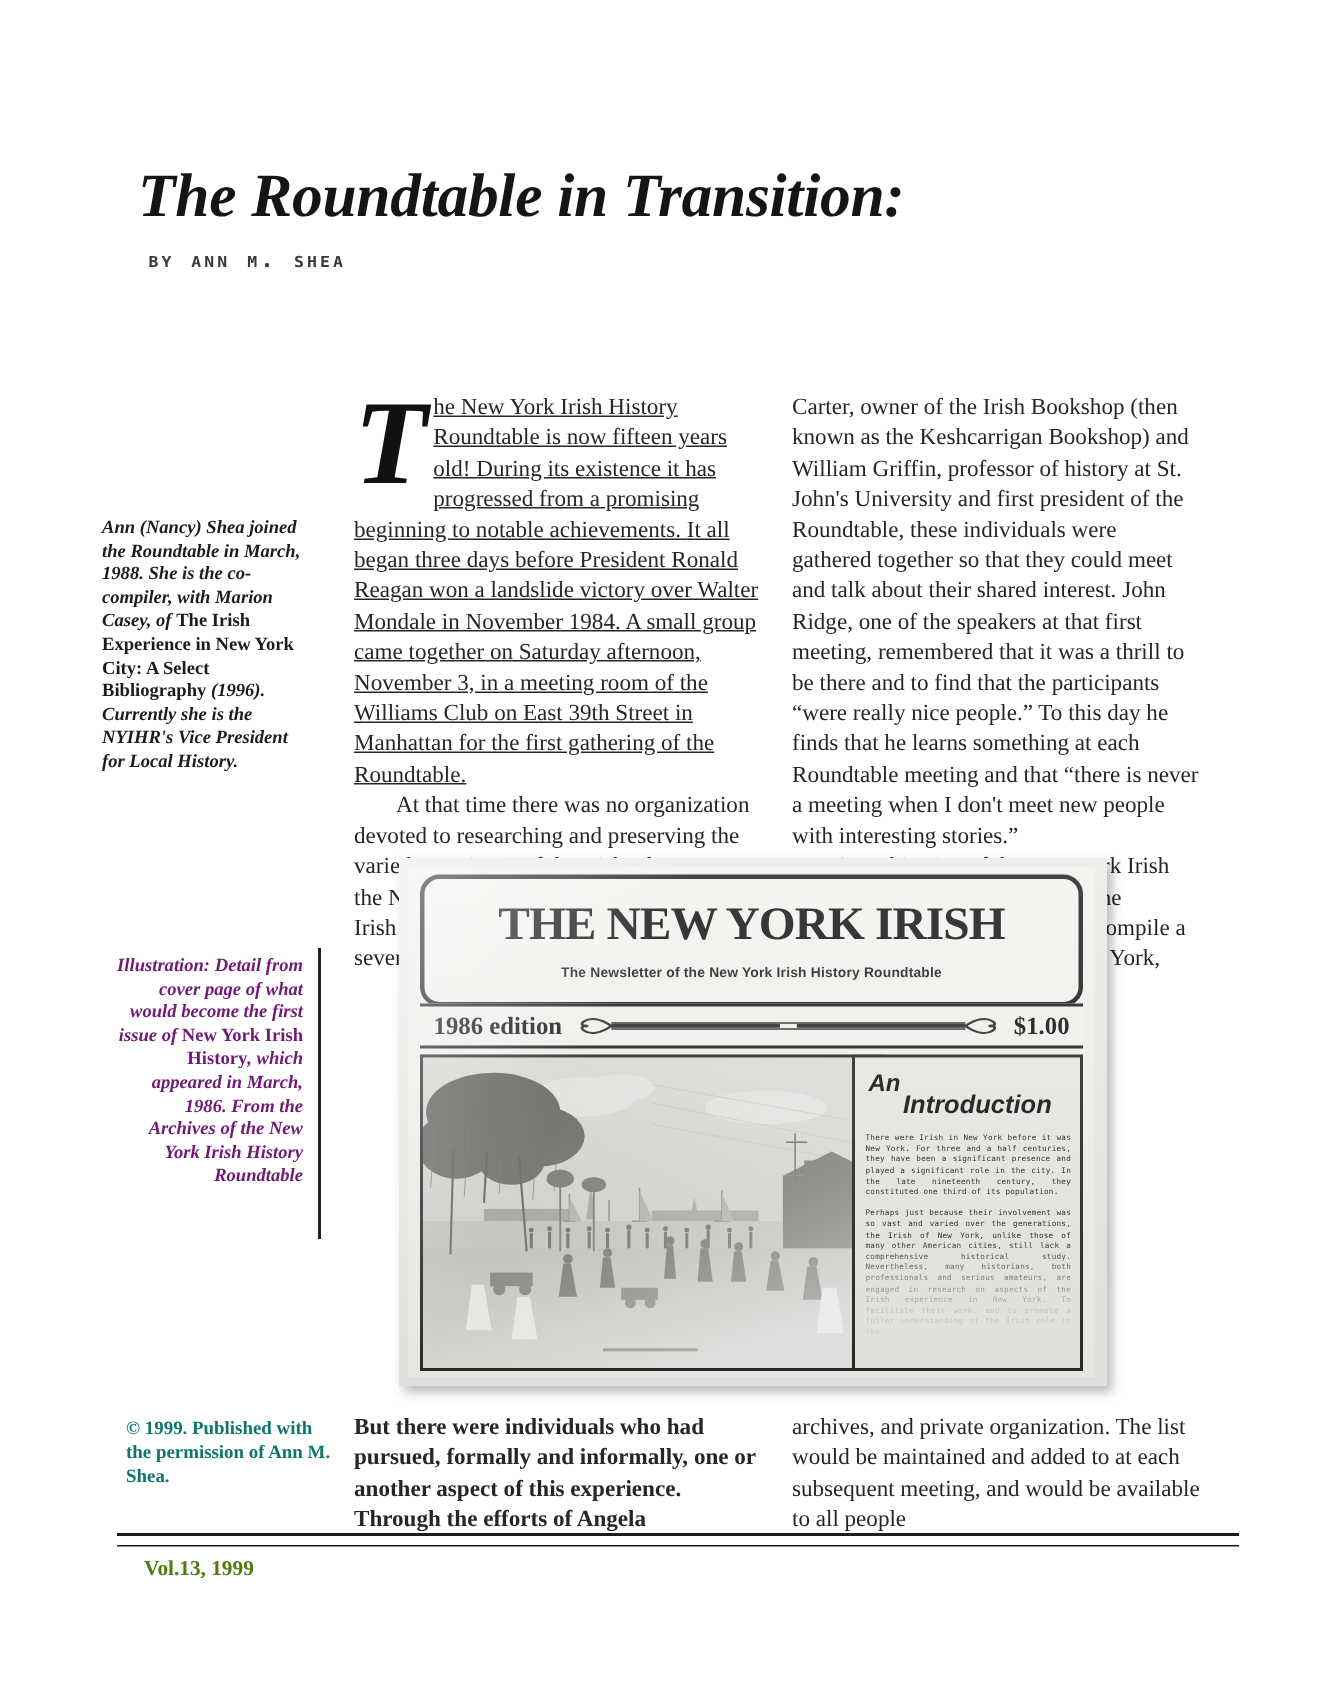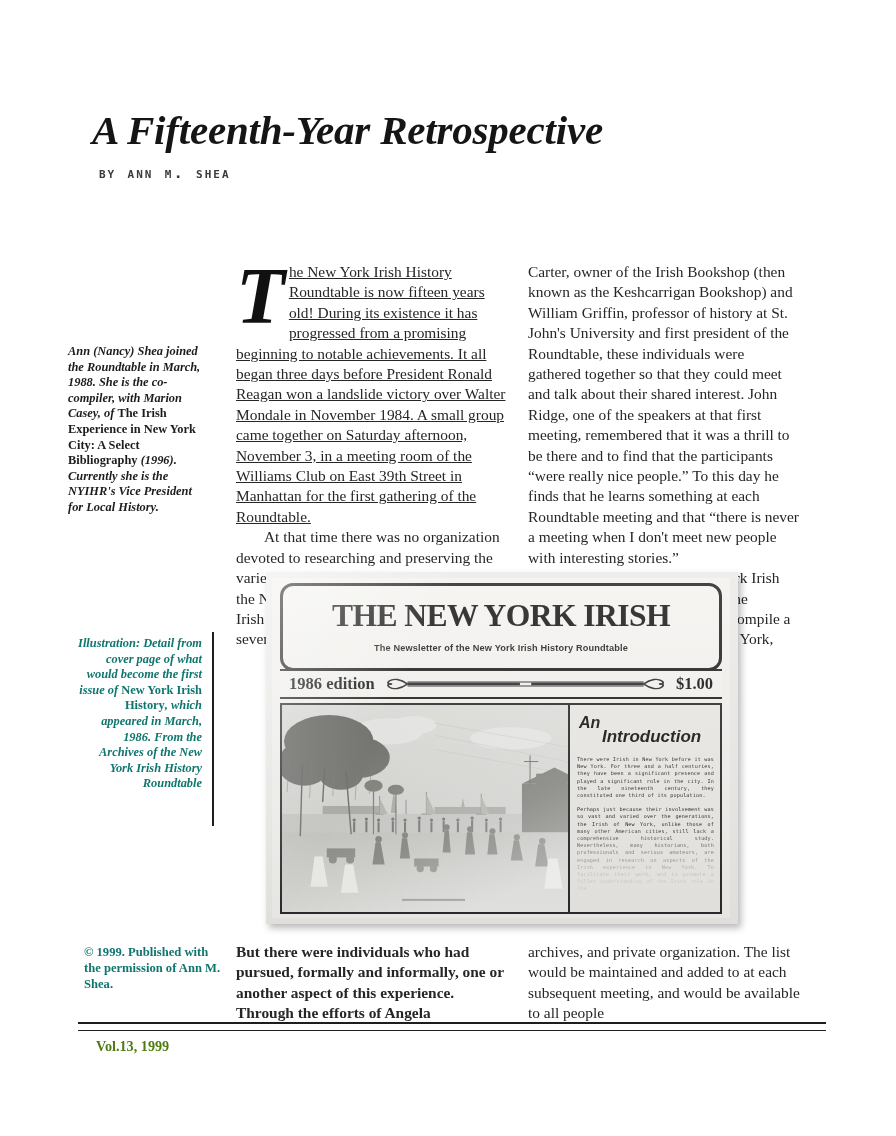--- a/index.html
+++ b/index.html
@@ -109,21 +109,21 @@
   
   .illus-caption {
     position: absolute;
     left: 78px;
     top: 636px;
     width: 124px;
     font-style: italic;
     font-weight: 700;
     font-size: 12.4px;
     line-height: 15.6px;
-    color: #0f766e;
+    color: #701a75;
     text-align: right;
   }
   .illus-caption .roman { font-style: normal; }
   .caption-rule {
     position: absolute;
     left: 212px;
     top: 632px;
     width: 2px;
     height: 194px;
     background: #1f1f1f;
@@ -299,21 +299,21 @@
     font-size: 14.2px;
     color: #4d7c0f;
   }
 </style>
 </head>
 <body>
 
 <div class="page">
 
   <div class="title-block">
-    <div class="title-line">A Fifteenth-Year Retrospective</div>
+    <div class="title-line">The Roundtable in Transition:</div>
     <div class="byline">by Ann M. Shea</div>
   </div>
 
   <div class="bio">
     <span>Ann (Nancy) Shea joined the Roundtable in March, 1988. She is the co-compiler, with Marion Casey, of </span><span class="roman">The Irish Experience in New York City: A Select Bibliography</span><span> (1996). Currently she is the NYIHR's Vice President for Local History.</span>
   </div>
 
   <div class="col col-left">
     <div class="dropcap-para">
       <span class="dropcap">T</span>

